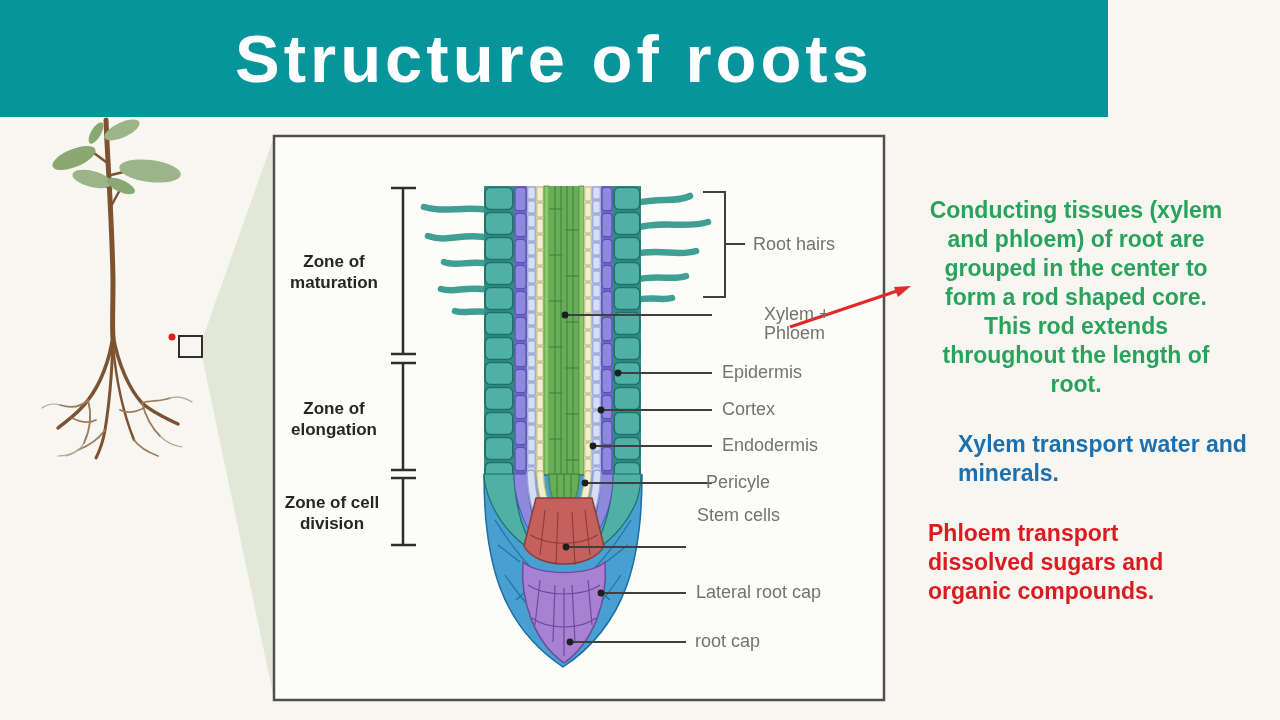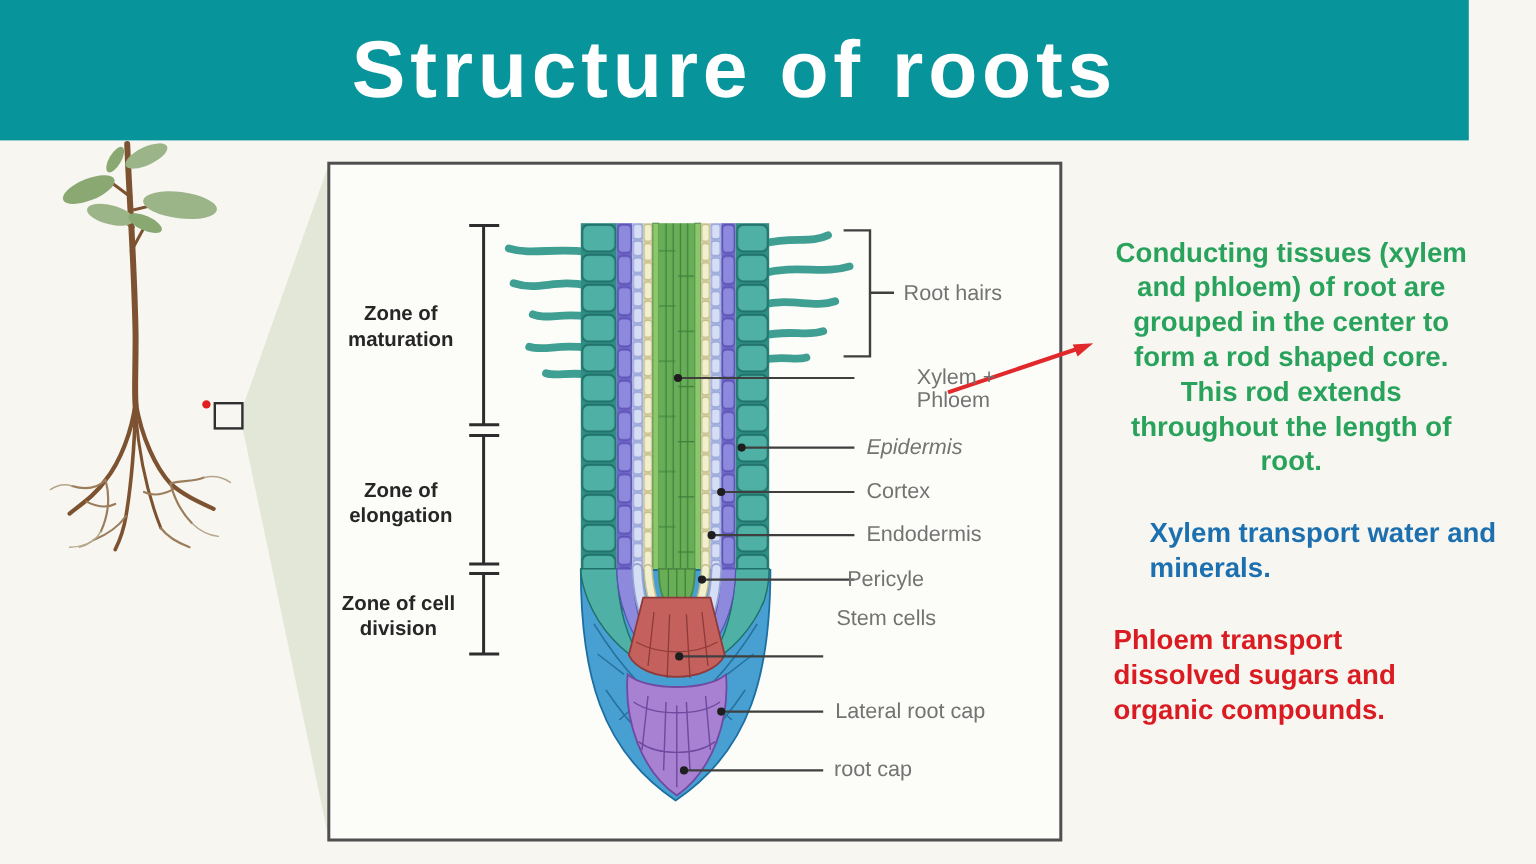--- a/index.html
+++ b/index.html
@@ -1,32 +1,32 @@
 <!DOCTYPE html>
 <html><head>
 <meta charset="utf-8">
 <style>
   html,body{margin:0;padding:0;}
   body{width:1280px;height:720px;overflow:hidden;background:#f7f6f1;font-family:"Liberation Sans",sans-serif;}
   #slide{position:relative;width:1280px;height:720px;background:#f7f6f1;}
   
-  #header{position:absolute;left:0;top:0;width:1224px;height:117px;background:#08949b;display:flex;align-items:center;justify-content:center;}
+  #header{position:absolute;left:0;top:0;width:1108px;height:117px;background:#08949b;display:flex;align-items:center;justify-content:center;}
   #title{color:#ffffff;font-size:67px;font-weight:bold;letter-spacing:4px;line-height:1;}
   
   #gfx{position:absolute;left:0;top:0;width:1280px;height:720px;}
   
   .zone-label{position:absolute;font-size:17px;font-weight:bold;color:#262626;line-height:21px;text-align:center;white-space:pre-line;}
   #zone-maturation{left:272px;top:251px;width:124px;}
   #zone-elongation{left:272px;top:398px;width:124px;}
   #zone-division{left:268px;top:492px;width:128px;}
   
   .part-label{position:absolute;font-size:18px;color:#737373;line-height:19px;white-space:pre-line;}
   #lbl-root-hairs{left:753px;top:235px;}
   #lbl-xylem{left:764px;top:305px;}
-  #lbl-epidermis{left:722px;top:363px;font-style:italic;}
+  #lbl-epidermis{left:722px;top:363px;}
   #lbl-cortex{left:722px;top:400px;}
   #lbl-endodermis{left:722px;top:436px;}
   #lbl-pericyle{left:706px;top:473px;}
   #lbl-stemcells{left:697px;top:506px;}
   #lbl-lateral{left:696px;top:583px;}
   #lbl-rootcap{left:695px;top:632px;}
   
   .note{position:absolute;left:928px;width:296px;font-size:23px;font-weight:bold;line-height:29px;}
   #note-conducting{top:196px;color:#29a35c;text-align:center;}
   #note-xylem{top:430px;color:#1c70b0;margin-left:30px;}

